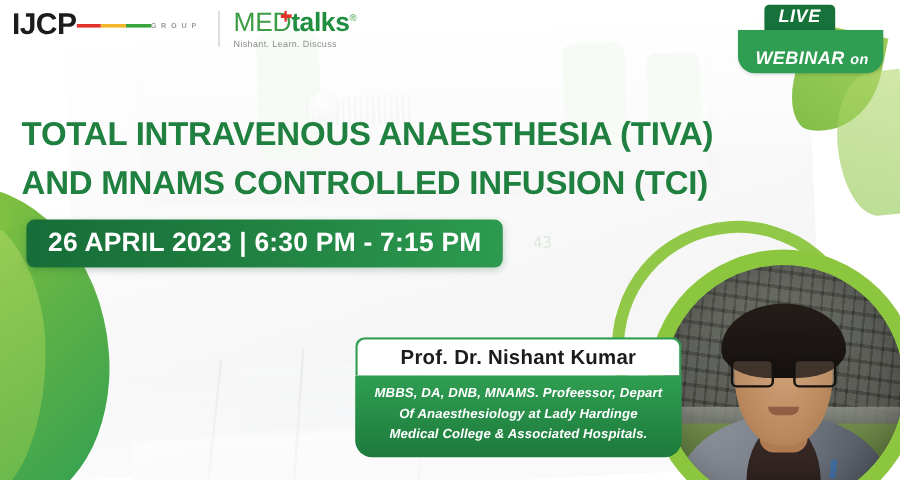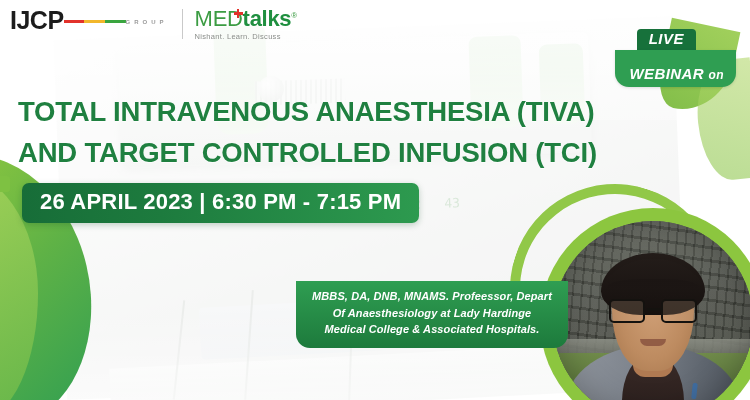--- a/index.html
+++ b/index.html
@@ -279,21 +279,20 @@
   }
 
   
   .badges {
     position: absolute;
     right: 14px; top: 4px;
     z-index: 9;
     display: flex;
     flex-direction: column;
     align-items: flex-end;
-    margin-top: 25px;
   }
   .badge-live {
     background: #17713b;
     color: #ffffff;
     font-weight: 700;
     font-style: italic;
     font-size: 15px;
     letter-spacing: .5px;
     padding: 2px 12px 3px 12px;
     border-radius: 4px 4px 0 0;
@@ -594,26 +593,29 @@
   <div class="badges">
     <div class="badge-live">LIVE</div>
     <div class="badge-webinar">
       <span>WEBINAR</span>
       <span class="on">on</span>
     </div>
   </div>
 
   <div class="title-block">
     <div class="title-line">TOTAL INTRAVENOUS ANAESTHESIA (TIVA)</div>
-    <div class="title-line">AND  TARGET CONTROLLED  INFUSION (TCI)</div>
+    <div class="title-line">AND  MNAMS CONTROLLED  INFUSION (TCI)</div>
   </div>
 
   <div class="date-pill">26 APRIL 2023 | 6:30 PM - 7:15 PM</div>
 
   <div class="speaker-card">
+    <div class="speaker-name-wrap">
+      <div class="speaker-name">Prof. Dr. Nishant Kumar</div>
+    </div>
     <div class="speaker-cred">MBBS, DA, DNB, MNAMS. Profeessor, Depart Of Anaesthesiology at Lady Hardinge Medical College &amp; Associated  Hospitals.</div>
   </div>
 
   <div class="photo-arc"></div>
   <div class="photo-ring">
     <div class="photo-ring-inner">
       <div class="ph-wall"></div>
       <div class="ph-wallbase"></div>
       <div class="ph-grass"></div>
       <div class="ph-coat"></div>

